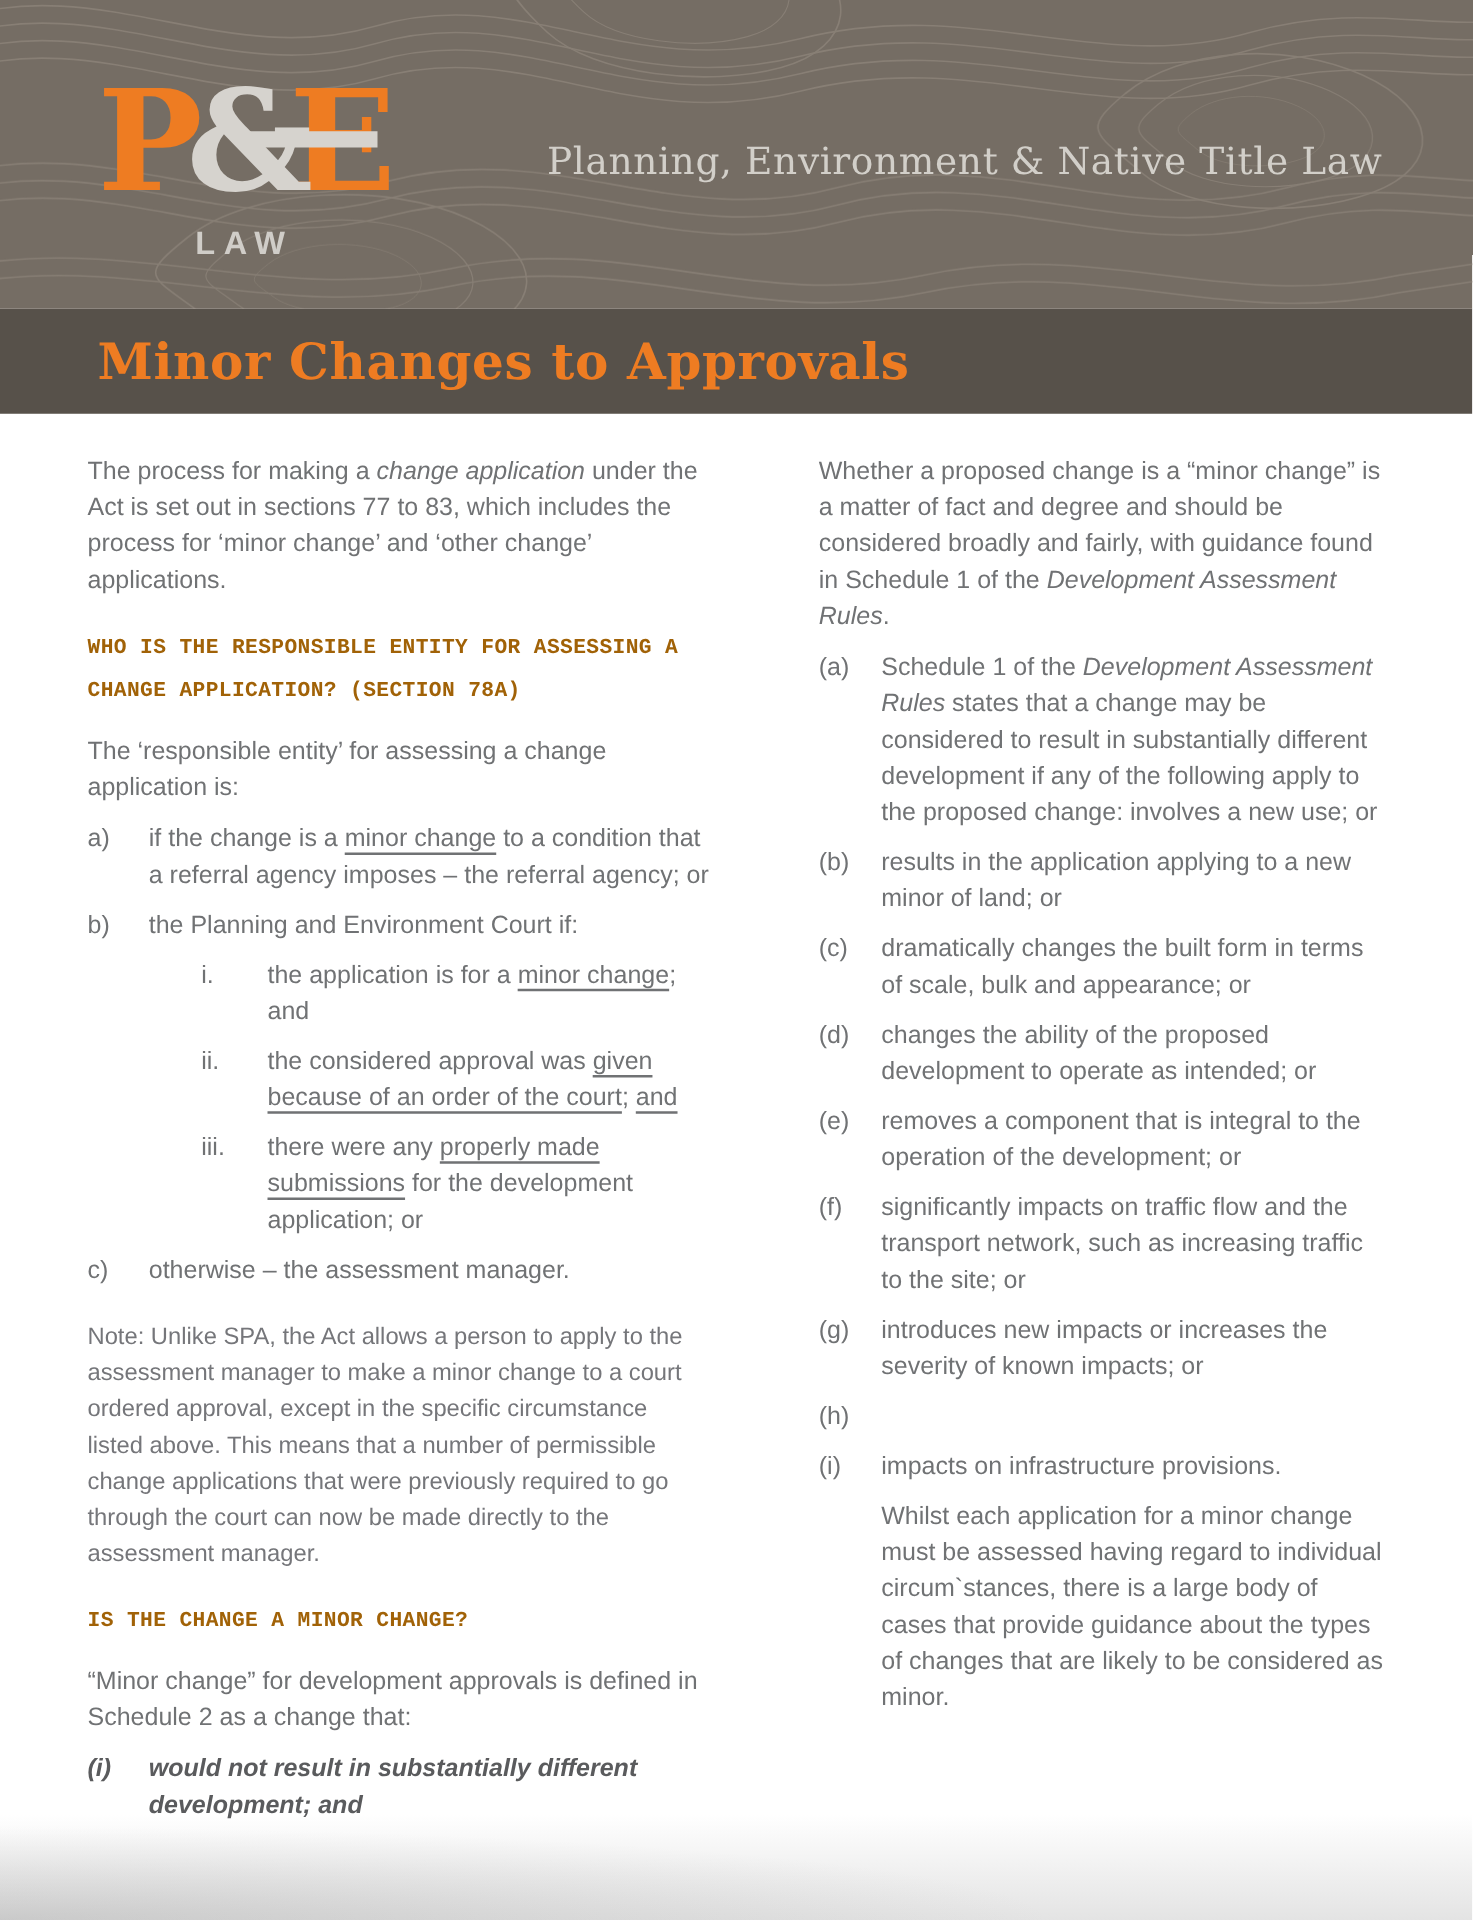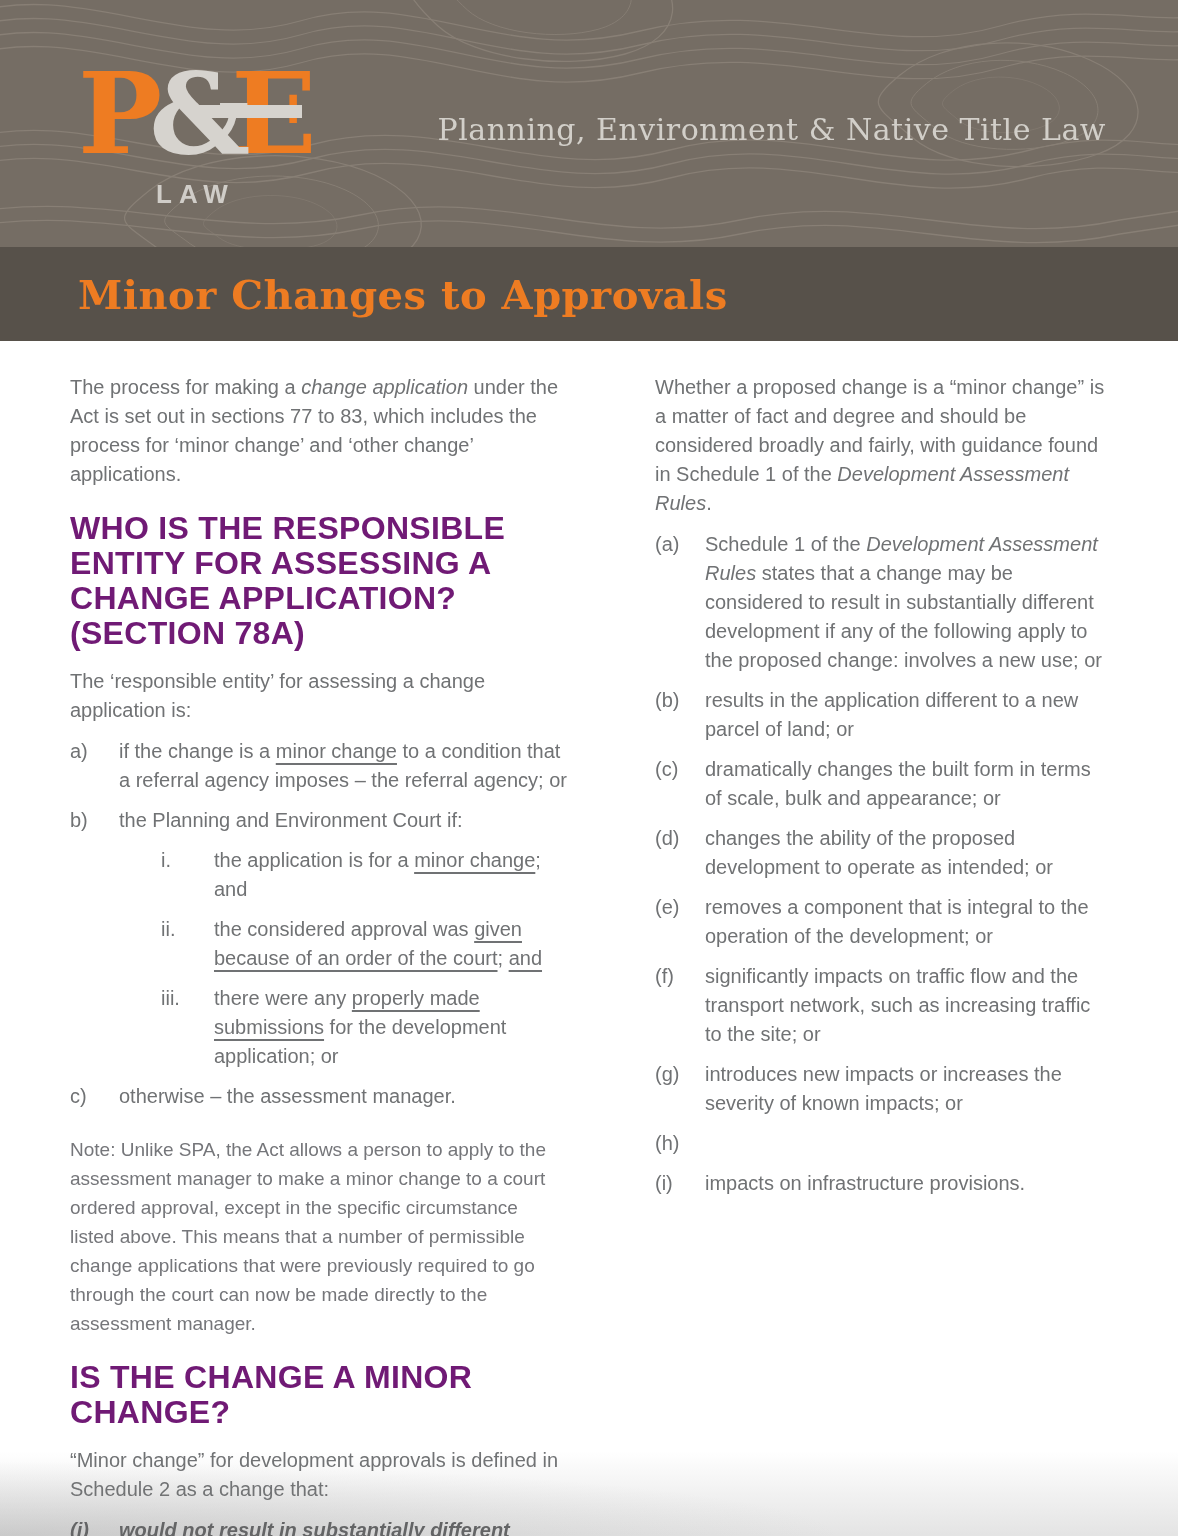--- a/index.html
+++ b/index.html
@@ -27,35 +27,35 @@
     letter-spacing:7px; margin-right:-7px; color:#d0cdc8;
     font-family:"Liberation Sans", sans-serif;
   }
   .tagline {
     position:absolute; right:72px; top:112px; z-index:2;
     font-family:"DejaVu Serif", serif; font-size:30px; color:#d2cfc9;
     letter-spacing:0.5px; white-space:nowrap;
   }
 
   
-  .title-band { height:94px; background:#57514a; display:flex; align-items:center; }
+  .title-band { height:84px; background:#57514a; display:flex; align-items:center; }
   .doc-title {
     margin:0 0 0 78px; font-family:"DejaVu Serif", serif; font-weight:bold;
     font-size:40px; color:#ee7c22; letter-spacing:0.5px;
   }
 
   
   .content { display:flex; padding:32px 0 0 70px; gap:88px; }
   .col-left  { width:497px; }
   .col-right { width:455px; }
 
   .body-text { margin:0 0 12px; font-size:20px; line-height:29px; color:#707274; }
   .orange-heading {
-    margin:22px 0 16px; font-family:Liberation Sans, sans-serif; font-weight:bold;
-    font-size:32px; line-height:35px; color:#701a75; letter-spacing:0.3px;
+    margin:22px 0 16px; font-family:Liberation Mono, monospace; font-weight:bold;
+    font-size:17px; line-height:35px; color:#a16207; letter-spacing:0.3px;
   }
   .list-item { display:flex; margin-bottom:11px; font-size:20px; line-height:29px; color:#707274; }
   .li-label { flex:0 0 49px; }
   .li-text  { flex:1; }
   .col-right .li-label { flex:0 0 50px; }
   .sub-item { margin-left:91px; }
   .sub-item .li-label { flex:0 0 53px; }
   .note-text { margin:24px 0 0; font-size:19px; line-height:29px; color:#75767a; }
   .item-bold .li-label, .item-bold .li-text { font-weight:bold; font-style:italic; color:#5a5b5d; }
   .closing-para { margin:4px 0 0 50px; }
@@ -176,21 +176,21 @@
     <section class="col col-right">
       <p class="body-text"><span>Whether a proposed change is a “minor change” is a matter of fact and degree and should be considered broadly and fairly, with guidance found in Schedule 1 of the </span><em>Development Assessment Rules</em><span>.</span></p>
 
       <div class="list-item">
         <span class="li-label">(a)</span>
         <span class="li-text"><span>Schedule 1 of the </span><em>Development Assessment Rules</em><span> states that a change may be considered to result in substantially different development if any of the following apply to the proposed change: involves a new use; or</span></span>
       </div>
 
       <div class="list-item">
         <span class="li-label">(b)</span>
-        <span class="li-text">results in the application different to a new parcel of land; or</span>
+        <span class="li-text">results in the application applying to a new minor of land; or</span>
       </div>
 
       <div class="list-item">
         <span class="li-label">(c)</span>
         <span class="li-text">dramatically changes the built form in terms of scale, bulk and appearance; or</span>
       </div>
 
       <div class="list-item">
         <span class="li-label">(d)</span>
         <span class="li-text">changes the ability of the proposed development to operate as intended; or</span>
@@ -213,18 +213,19 @@
 
       <div class="list-item">
         <span class="li-label">(h)</span>
       </div>
 
       <div class="list-item">
         <span class="li-label">(i)</span>
         <span class="li-text">impacts on infrastructure provisions.</span>
       </div>
 
+      <p class="body-text closing-para">Whilst each application for a minor change must be assessed having regard to individual circum`stances, there is a large body of cases that provide guidance about the types of changes that are likely to be considered as minor.</p>
     </section>
 
   </main>
 
   <div class="page-shadow"></div>
 </div>
 
 </body></html>

